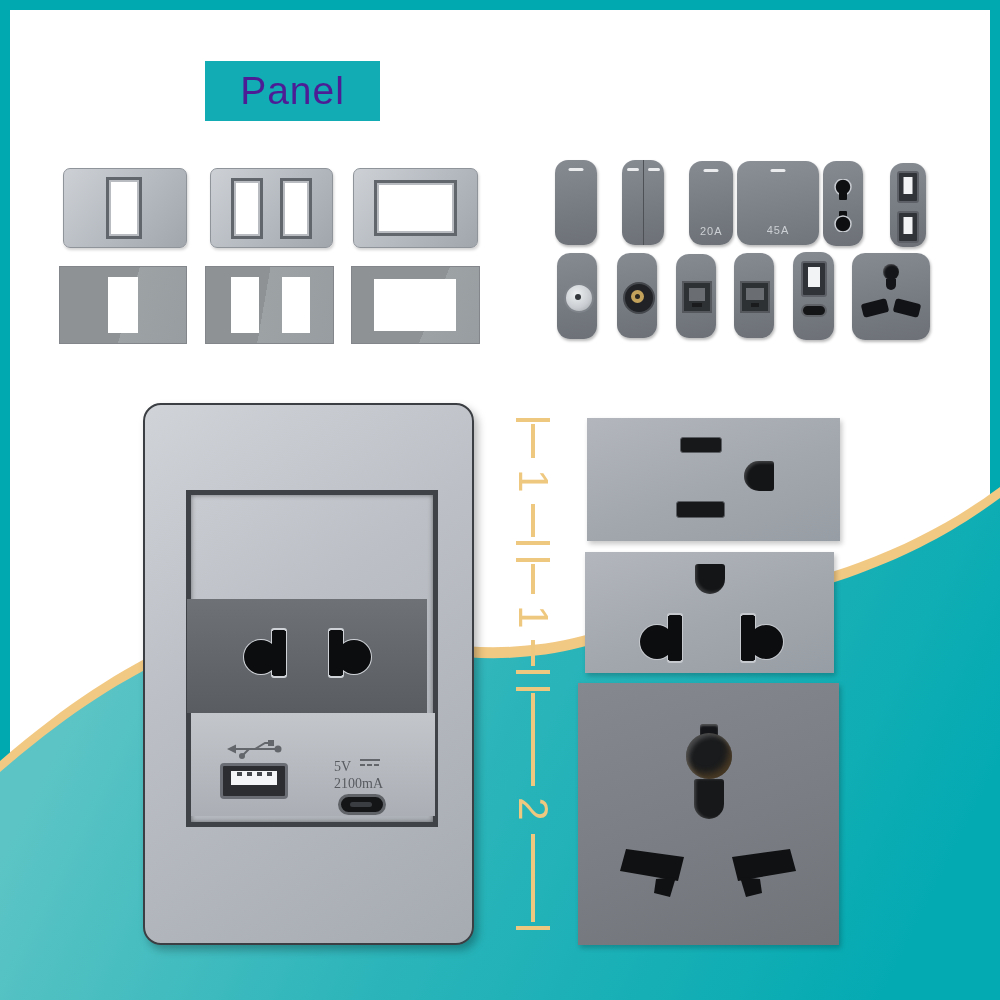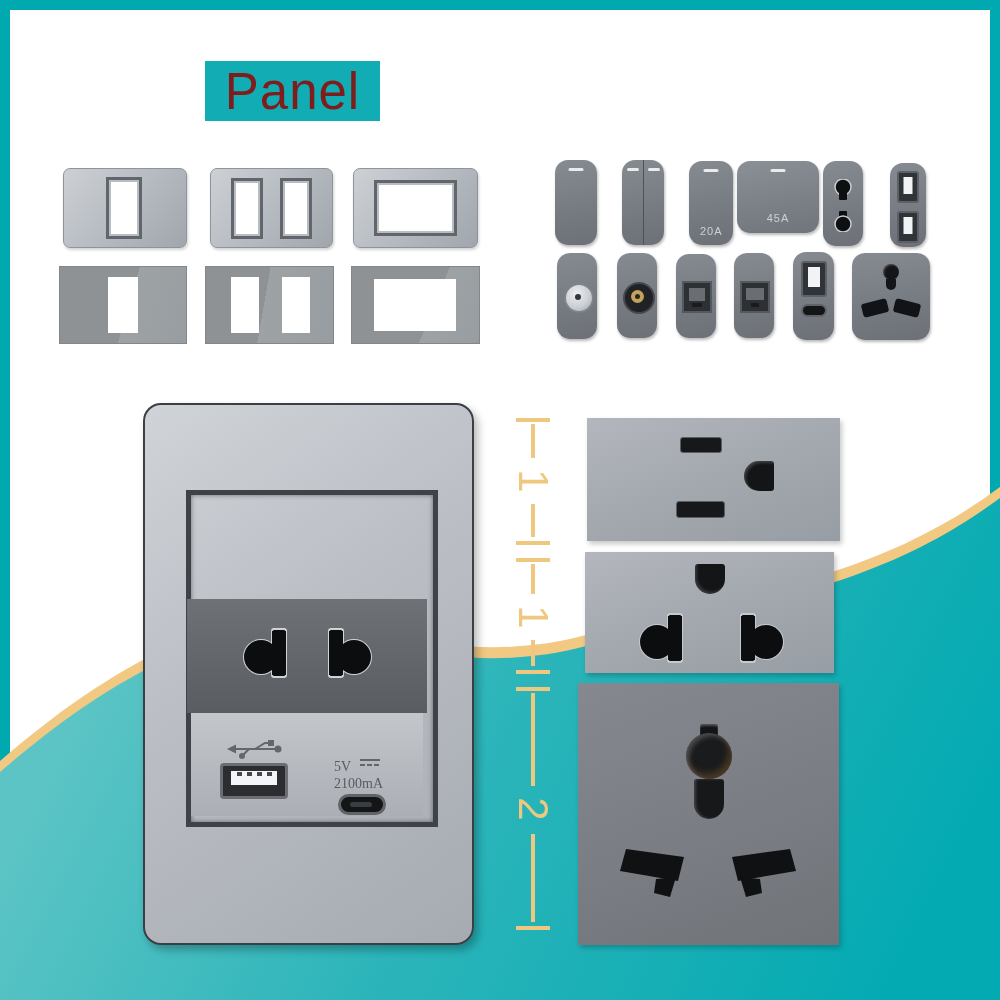--- a/index.html
+++ b/index.html
@@ -8,22 +8,22 @@
   .abs{position:absolute;}
 
   
   .frame{position:absolute;background:#00a8b0;}
   #frame-top{left:0;top:0;width:1000px;height:10px;}
   #frame-left{left:0;top:0;width:10px;height:1000px;}
   #frame-right{left:990px;top:0;width:10px;height:1000px;}
   #frame-bottom{left:0;top:990px;width:1000px;height:10px;}
 
   
-  .badge{position:absolute;background:#12acb4;color:#7f1d1d;display:flex;
-         align-items:center;justify-content:center;font-size:51px;letter-spacing:1px;}
+  .badge{position:absolute;background:#12acb4;color:#4c1d95;display:flex;
+         align-items:center;justify-content:center;font-size:39px;letter-spacing:1px;}
   #badge-panel{left:205px;top:61px;width:175px;height:60px;}
   #badge-page{left:655px;top:62px;width:178px;height:60px;}
 
   
   .plate-metal{position:absolute;border-radius:7px;border:1px solid #8f949b;
     background:linear-gradient(130deg,#cdd1d6 0%,#b4b9bf 55%,#a1a6ad 100%);
     box-shadow:1px 2px 3px rgba(0,0,0,.18);}
   .cut-metal{position:absolute;background:#ffffff;border:3px solid #61666c;
     box-shadow:inset 0 0 0 2px #b9bdc2;}
   .plate-glass{position:absolute;border:1px solid #83878b;
@@ -49,21 +49,21 @@
     background:linear-gradient(145deg,#d0d3d8 0%,#bcc0c6 40%,#a6abb1 100%);
     border:2px solid #3b3e42;box-shadow:4px 5px 8px rgba(0,0,0,.28);z-index:3;}
   #diy-recess{left:41px;top:85px;width:242px;height:327px;border:5px solid #3f4246;
     box-shadow:inset 0 0 5px rgba(0,0,0,.45);}
   #diy-white{left:46px;top:90px;width:232px;height:104px;background:#ffffff;
     display:flex;align-items:center;justify-content:center;}
   #diy-text{color:#1faab4;font-size:70px;letter-spacing:2px;}
   #diy-socket{left:42px;top:194px;width:240px;height:114px;
     background:linear-gradient(180deg,#6e7277 0%,#595d62 100%);}
   #diy-usb{left:46px;top:308px;width:232px;height:103px;
-    background:linear-gradient(180deg,#c3c6cb 0%,#abafb5 100%);}
+    background:linear-gradient(180deg,#c3c6cb 0%,#abafb5 100%);padding-left:12px;}
   .engrave{color:#585c61;font-family:"Liberation Serif",serif;font-size:14px;}
 
   
   .tick{position:absolute;left:516px;width:34px;height:4px;background:#efc87f;z-index:2;}
   .rseg{position:absolute;left:531px;width:4px;background:#efc87f;z-index:2;}
   .rlabel{position:absolute;left:511px;width:44px;height:44px;line-height:44px;
     text-align:center;color:#efc87f;font-size:42px;transform:rotate(90deg);z-index:2;}
 
   
   .rmod{position:absolute;z-index:2;box-shadow:2px 3px 5px rgba(0,0,0,.22);
@@ -130,21 +130,21 @@
   </div>
   <div class="mod" style="left:622px;top:160px;width:42px;height:85px;">
     <div class="half-divider"></div>
     <div class="ind" style="left:25%;width:12px;"></div>
     <div class="ind" style="left:75%;width:12px;"></div>
   </div>
   <div class="mod" style="left:689px;top:161px;width:44px;height:84px;">
     <div class="ind"></div>
     <div class="amp-label" style="left:11px;bottom:8px;">20A</div>
   </div>
-  <div class="mod" style="left:737px;top:161px;width:82px;height:72px;background:linear-gradient(170deg,#8b9097 0%,#787d83 70%,#70757b 100%);">
+  <div class="mod" style="left:737px;top:161px;width:82px;height:84px;background:linear-gradient(170deg,#8b9097 0%,#787d83 70%,#70757b 100%);">
     <div class="ind"></div>
     <div class="amp-label" style="left:50%;transform:translateX(-50%);bottom:9px;">45A</div>
   </div>
   <div class="mod" style="left:823px;top:161px;width:40px;height:85px;">
     <svg class="abs" style="left:9px;top:18px;" width="22" height="24" viewBox="0 0 22 24">
       <circle cx="11" cy="8" r="8" fill="#0e0f11" stroke="#c8ccd1" stroke-width="1.5"></circle>
       <rect x="7" y="10" width="8" height="11" rx="1" fill="#0e0f11"></rect>
     </svg>
     <svg class="abs" style="left:9px;top:47px;" width="22" height="24" viewBox="0 0 22 24">
       <rect x="7" y="3" width="8" height="11" rx="1" fill="#0e0f11"></rect>

